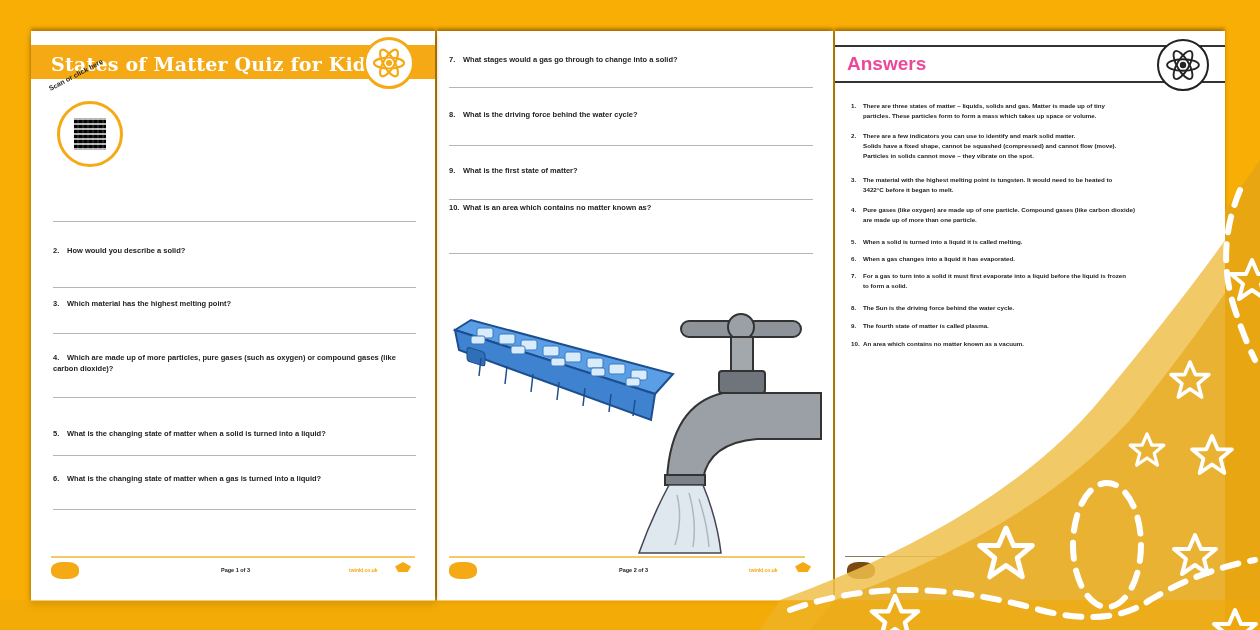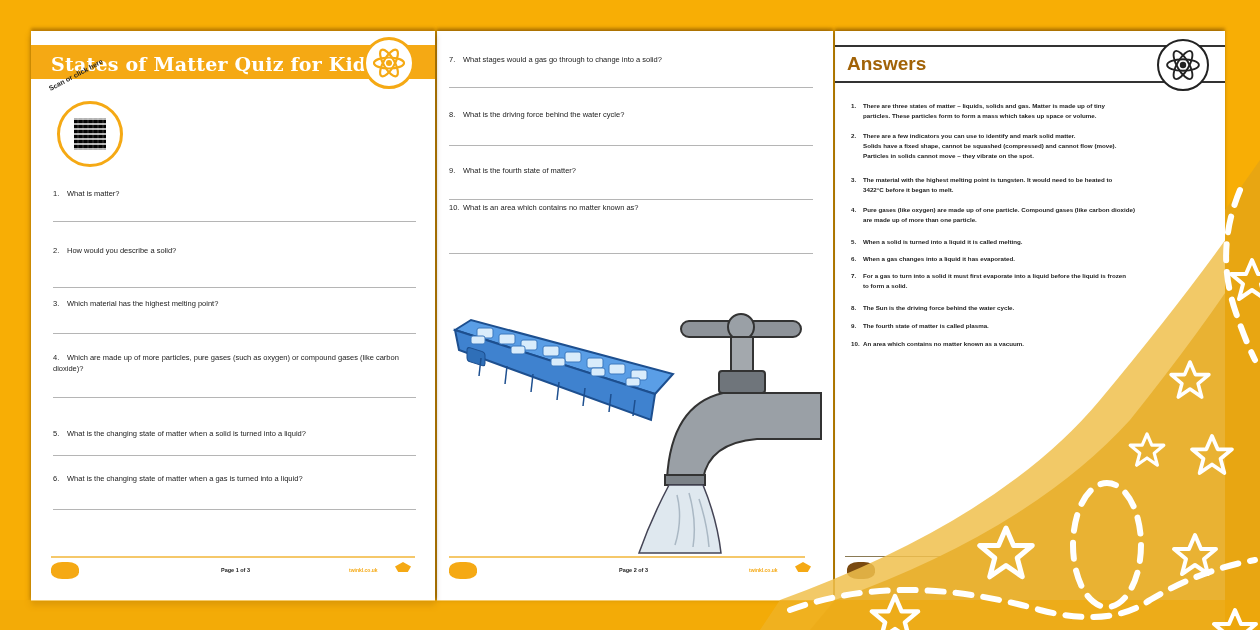--- a/index.html
+++ b/index.html
@@ -58,21 +58,21 @@
     color: #222; transform: rotate(-28deg); transform-origin: left bottom;
   }
   .intro {
     position: absolute; left: 104px; top: 78px; width: 282px;
     font-size: 9px; font-weight: bold; color: #222; line-height: 14px;
     text-align: justify;
   }
   .intro .link { color: #f5a914; }
 
   .q {
-    position: absolute; left: 22px; font-size: 7.5px; font-weight: normal; color: #222;
+    position: absolute; left: 22px; font-size: 7.5px; font-weight: bold; color: #222;
     line-height: 11px; width: 360px;
   }
   .q .num { display: inline-block; width: 14px; }
   .rule {
     position: absolute; height: 1px; background: #b5b5b5;
   }
   .p1 .rule { left: 22px; width: 363px; }
   .p2 .rule { left: 12px; width: 364px; }
   .p2 .q { left: 12px; }
 
@@ -84,21 +84,21 @@
   .footer-page { position: absolute; font-size: 5.5px; font-weight: bold; color: #222; }
   .footer-brand { position: absolute; font-size: 5px; font-weight: bold; color: #f5a914; }
   .footer-hat {
     position: absolute; width: 16px; height: 10px;
     background: #f5a914; clip-path: polygon(50% 0, 100% 45%, 80% 100%, 20% 100%, 0 45%);
   }
 
   
   .ans-rule { position: absolute; left: 0; height: 2px; background: #333; }
   .ans-title {
-    position: absolute; left: 12px; top: 22px; font-size: 19px; font-weight: bold; color: #a16207;
+    position: absolute; left: 12px; top: 22px; font-size: 19px; font-weight: bold; color: #ec4899;
   }
   .ans-atom {
     position: absolute; left: 322px; top: 8px; width: 52px; height: 52px;
     border-radius: 50%; background: #fff; border: 2px solid #222;
     display: flex; align-items: center; justify-content: center;
   }
   .ans {
     position: absolute; left: 16px; width: 362px;
     font-size: 6.2px; font-weight: bold; color: #222; line-height: 10px;
   }
@@ -126,21 +126,20 @@
         <circle cx="17" cy="17" r="3" fill="#f5a914"></circle>
       </svg>
     </div>
 
     <div class="qr-caption">Scan or click here</div>
     <div class="qr-ring">
       <div class="qr-code"></div>
     </div>
 
 
-    <div class="q" style="top:157px"><span class="num">1.</span><span>What is matter?</span></div>
     <div class="rule" style="top:190px"></div>
 
     <div class="q" style="top:214px"><span class="num">2.</span><span>How would you describe a solid?</span></div>
     <div class="rule" style="top:256px"></div>
 
     <div class="q" style="top:267px"><span class="num">3.</span><span>Which material has the highest melting point?</span></div>
     <div class="rule" style="top:302px"></div>
 
     <div class="q" style="top:321px"><span class="num">4.</span><span>Which are made up of more particles, pure gases (such as oxygen) or compound gases (like carbon dioxide)?</span></div>
     <div class="rule" style="top:366px"></div>
@@ -158,21 +157,21 @@
     <div class="footer-hat" style="left:364px; top:531px;"></div>
   </div>
 
   <div class="page p2" id="page2">
     <div class="q" style="top:23px"><span class="num">7.</span><span>What stages would a gas go through to change into a solid?</span></div>
     <div class="rule" style="top:56px"></div>
 
     <div class="q" style="top:78px"><span class="num">8.</span><span>What is the driving force behind the water cycle?</span></div>
     <div class="rule" style="top:114px"></div>
 
-    <div class="q" style="top:134px"><span class="num">9.</span><span>What is the fourth state of matter?</span></div>
+    <div class="q" style="top:134px"><span class="num">9.</span><span>What is the first state of matter?</span></div>
     <div class="rule" style="top:168px"></div>
 
     <div class="q" style="top:171px"><span class="num">10.</span><span>What is an area which contains no matter known as?</span></div>
     <div class="rule" style="top:222px"></div>
 
     <svg style="position:absolute; left:14px; top:285px;" width="225" height="110" viewBox="0 0 225 110">
       <polygon points="4,14 20,4 222,58 204,78" fill="#5a9ee6" stroke="#1d4f8f" stroke-width="2"></polygon>
       <polygon points="4,14 204,78 200,104 8,34" fill="#3f82cf" stroke="#1d4f8f" stroke-width="2"></polygon>
       <g fill="#2f6fb8" stroke="#1d4f8f" stroke-width="1">
         <rect x="16" y="26" width="18" height="14" rx="3" transform="skewY(17)"></rect>

